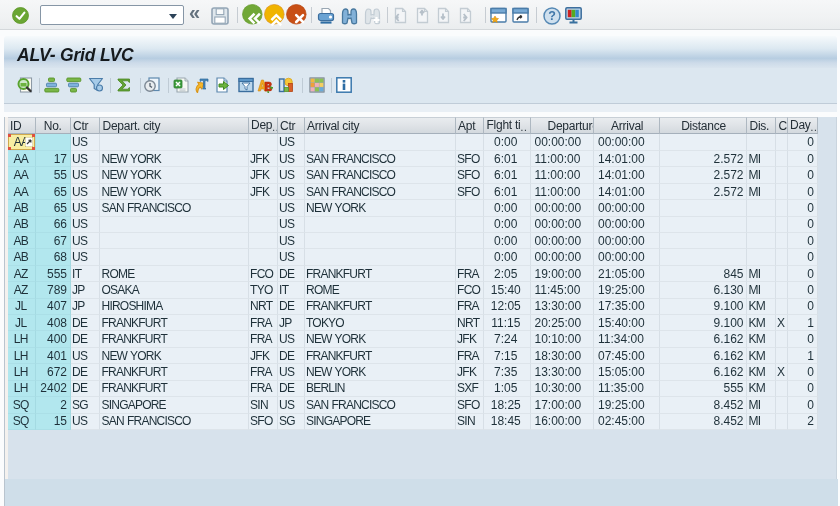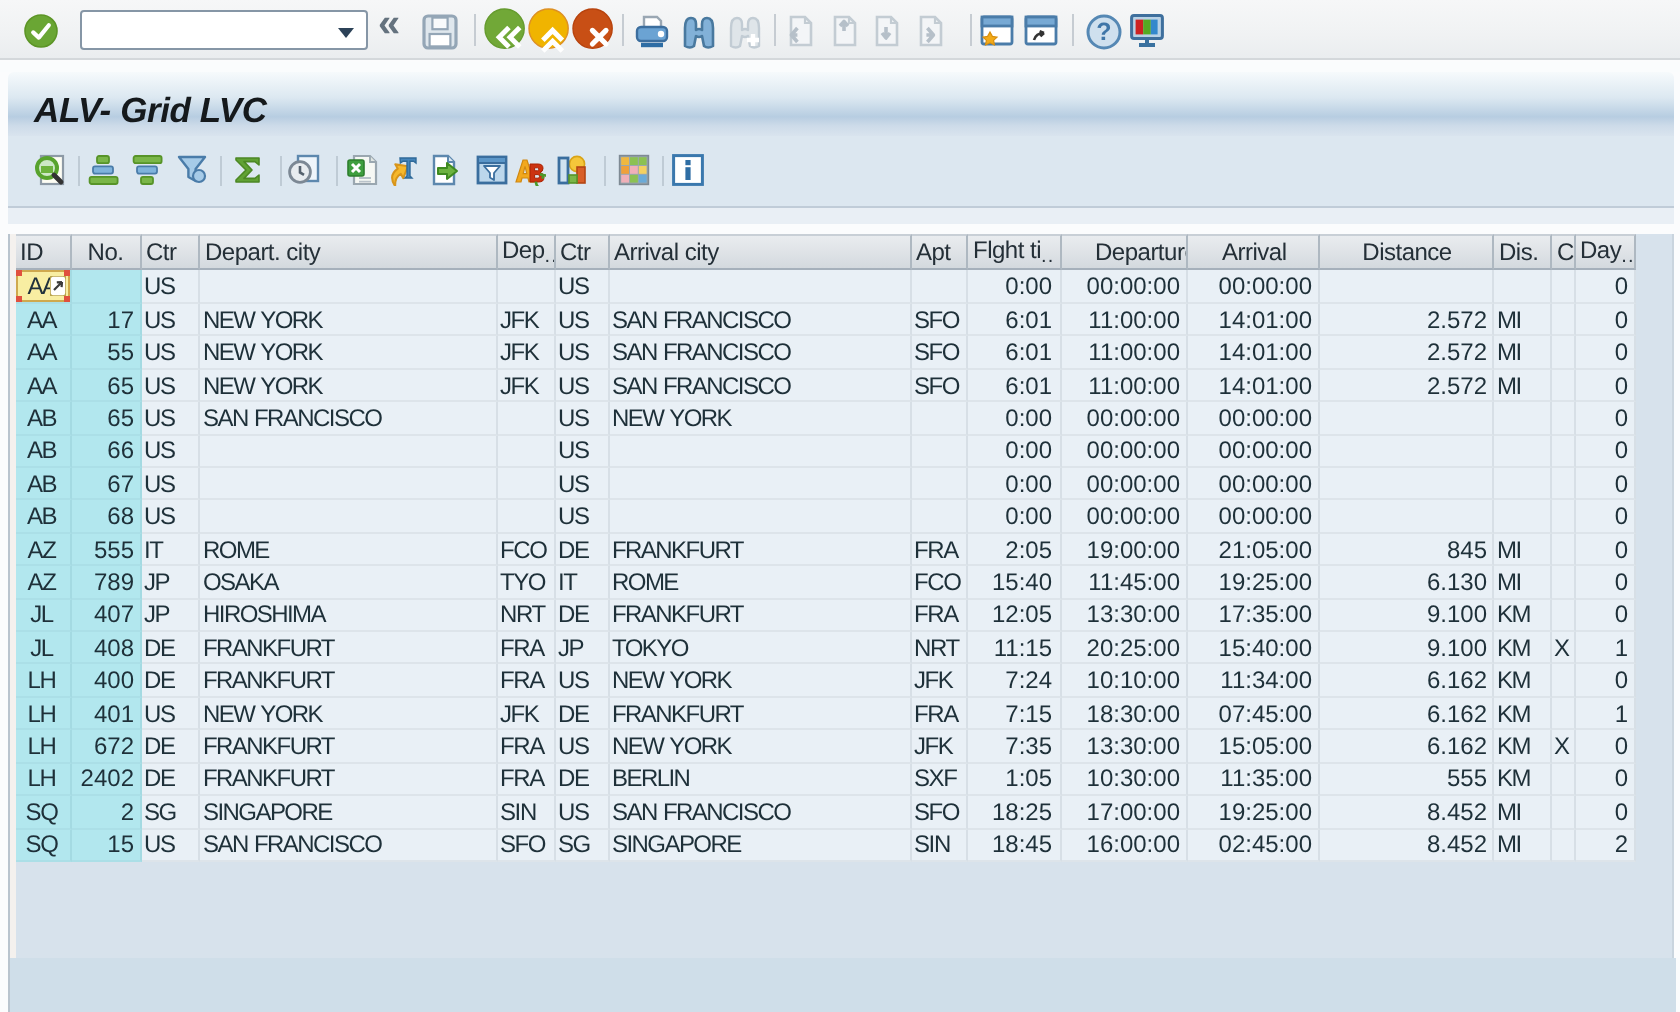--- a/index.html
+++ b/index.html
@@ -45,22 +45,22 @@
 th:nth-child(2){padding-right:2px;}
 th:nth-child(12){padding-right:1.5px;}
 th{padding-left:2.5px;}
 .dt{font-size:10px;letter-spacing:0.6px;vertical-align:-2px;}
 td{background:#e9f0f6;border-right:1px solid #d7dfe6;border-bottom:1px solid #dde4ea;}
 td.k{padding-left:2.5px;background:#b2e7ee;border-right:1px solid #a4dae2;border-bottom:1px solid #abdfe7;text-align:center;}
 td.t{letter-spacing:-0.78px;word-spacing:0.6px;}
 td.t2{letter-spacing:-0.7px;}
 td.c{letter-spacing:-0.7px;}
 td.nr{text-align:right;letter-spacing:0;padding-right:2.5px;}
-td.tf{text-align:right;letter-spacing:0;padding-right:3.5px;}
-td.tl{text-align:right;letter-spacing:0;padding-left:4px;margin-left:48px;}
+td.tf{text-align:center;letter-spacing:0;padding-right:3.5px;}
+td.tl{text-align:left;letter-spacing:0;padding-left:4px;margin-left:48px;}
 td.cc{padding:0 1px;letter-spacing:0;}
 td.selcell{padding:0;}
 .sel{position:relative;width:100%;height:100%;background:#f8eea2;border:1px solid #cfa94e;
   font-size:12px;letter-spacing:-0.7px;color:#20323c;padding:1px 2px 0 2px;line-height:13px;}
 .selic{position:absolute;right:1px;top:1.5px;}
 .cnr{position:absolute;width:3px;height:3px;background:#e0503e;}
 .c1{left:-1px;top:-1px;} .c2{right:-1px;top:-1px;} .c3{left:-1px;bottom:-1px;} .c4{right:-1px;bottom:-1px;}
 </style></head>
 <body>
 <div id="topbar">

